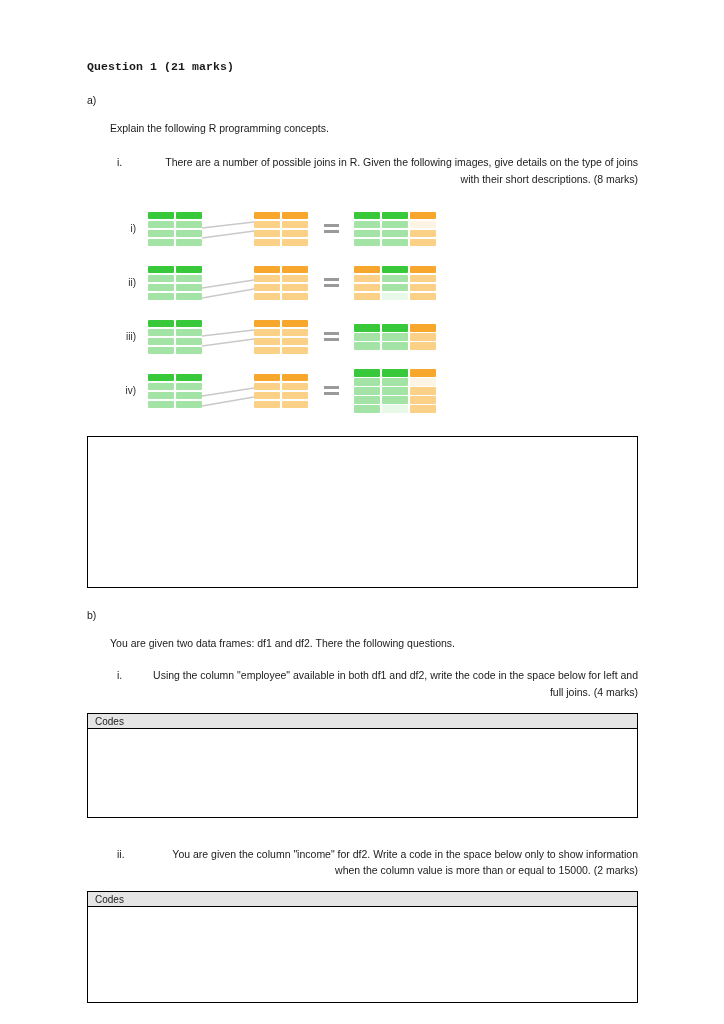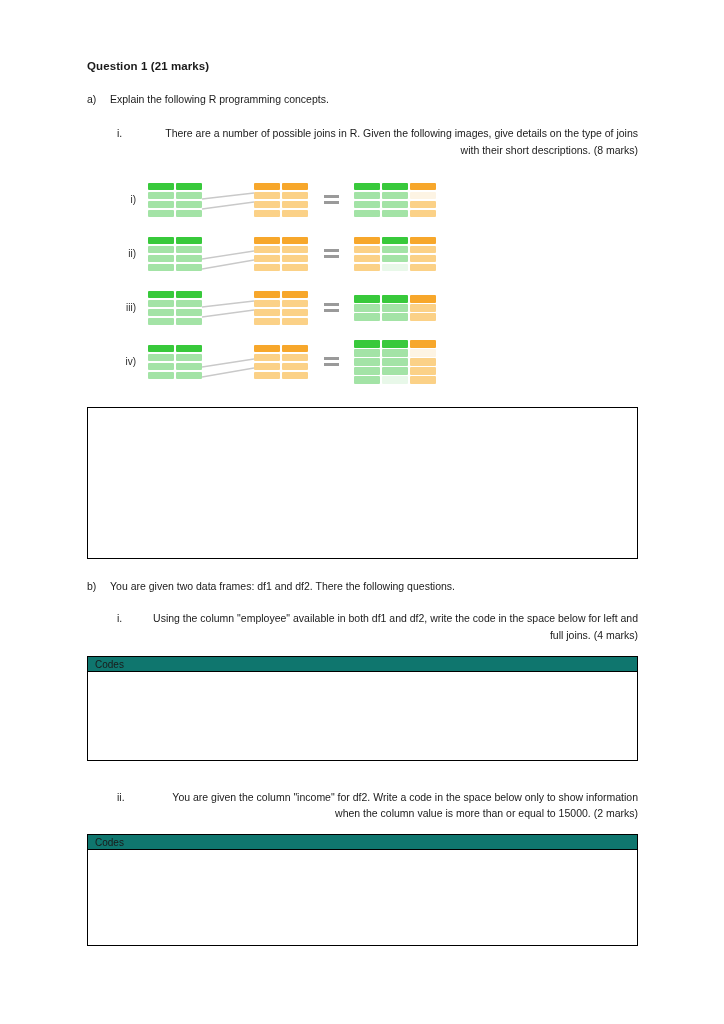--- a/index.html
+++ b/index.html
@@ -27,32 +27,33 @@
     top: 60px;
     width: 551px;
   }
 
   
   .q-title {
     font-size: 11.5px;
     font-weight: bold;
     letter-spacing: 0.1px;
     margin: 0 0 20px 0;
+    font-family: Liberation Mono, monospace;
   }
   .lvl-a {
     display: flex;
     font-size: 10.5px;
     margin-bottom: 18px;
     line-height: 1.45;
   }
   .lvl-a .marker {
     width: 23px;
     flex: 0 0 23px;
   }
-  .lvl-a .body { flex: 1 1 auto; }
+  .lvl-a .body { flex: 1 1 auto; margin-top: 28px; }
 
   .lvl-i {
     display: flex;
     font-size: 10.5px;
     line-height: 1.6;
     margin-left: 30px;
     margin-bottom: 8px;
   }
   .lvl-i .marker {
     width: 30px;
@@ -139,21 +140,21 @@
     box-sizing: border-box;
   }
   .codes-box {
     border: 1px solid #000000;
     background: #ffffff;
     box-sizing: border-box;
     margin-left: 0;
   }
   .codes-head {
     border-bottom: 1px solid #000000;
-    background: #0f766e;
+    background: #e5e5e5;
     font-size: 10px;
     padding: 2px 0 2px 7px;
     height: 15px;
     box-sizing: border-box;
     line-height: 12px;
   }
   .codes-body { height: 100%; }
 
   
   .footer {

